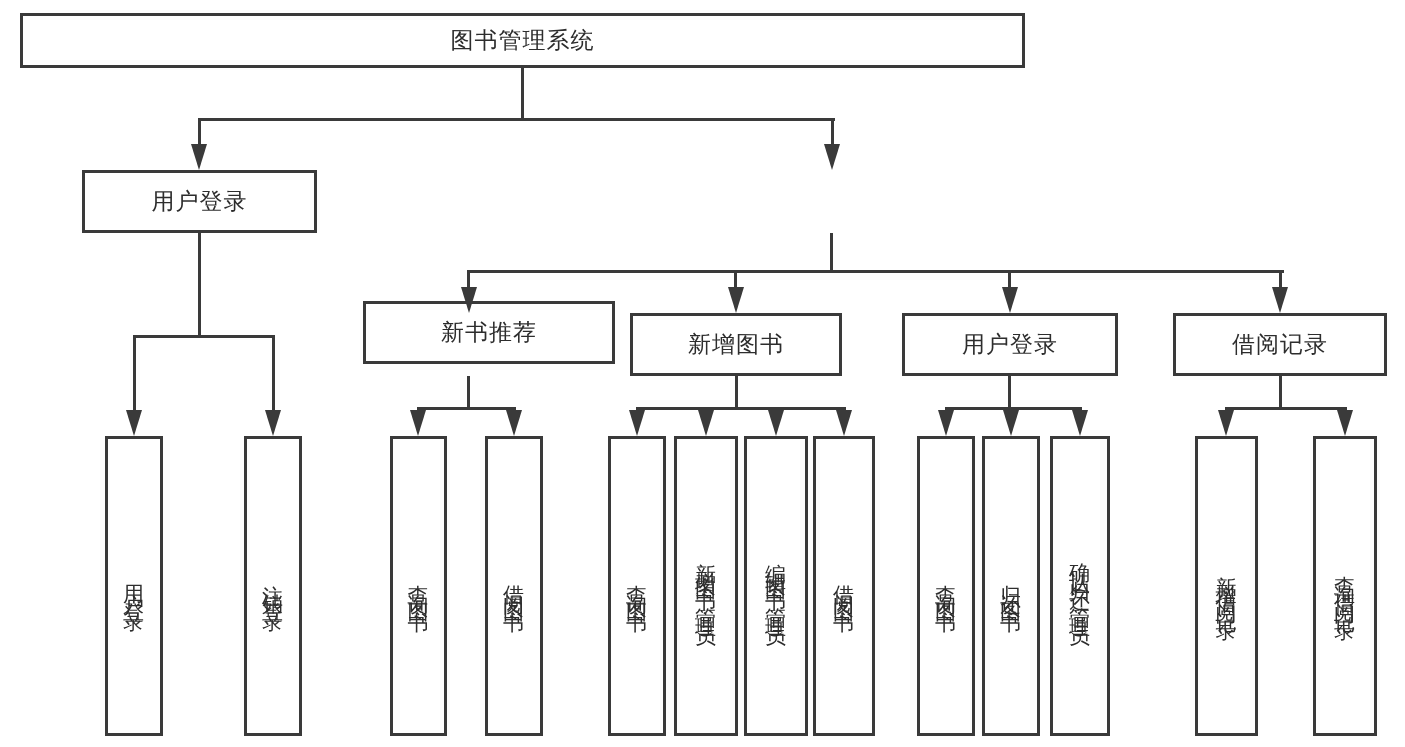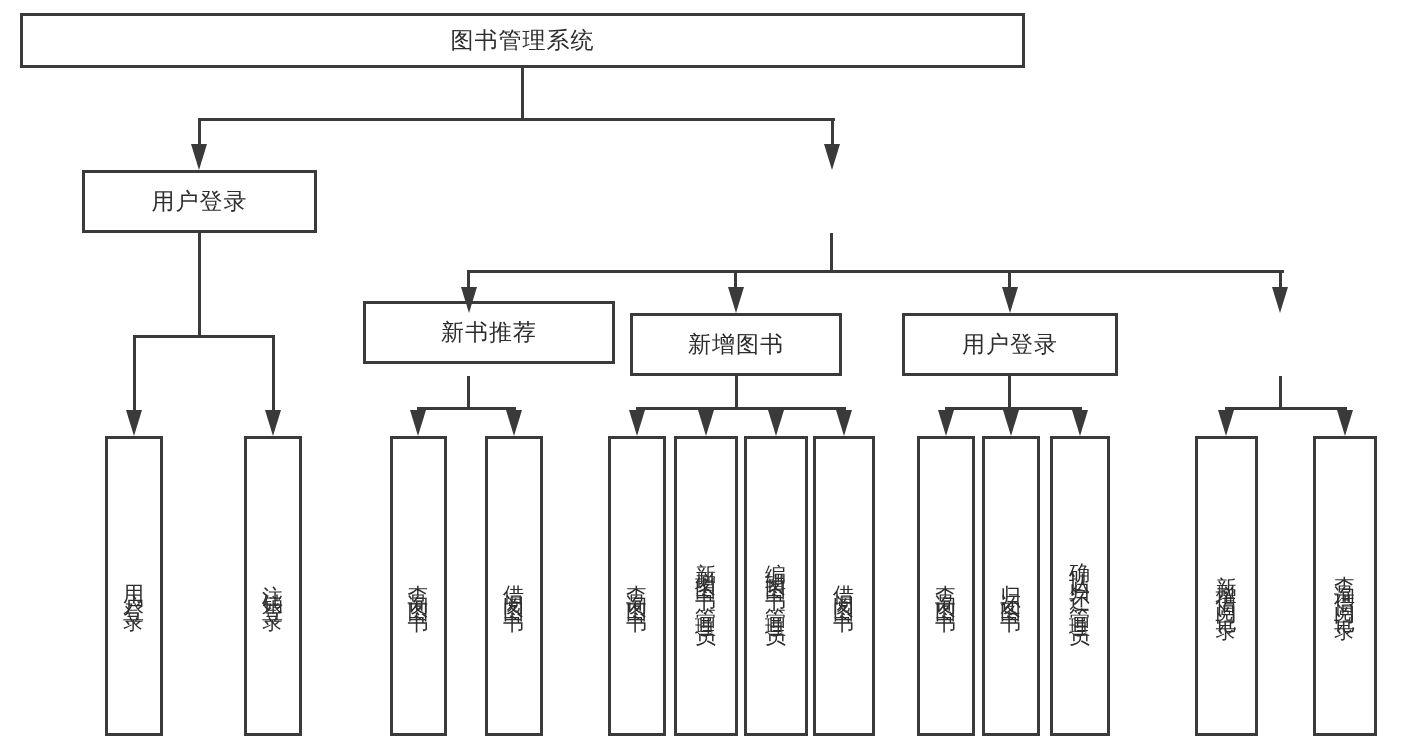--- a/index.html
+++ b/index.html
@@ -41,20 +41,23 @@
   </div>
 
   <div class="box" style="left:363px;top:301px;width:252px;height:63px">
     <span class="hlabel">新书推荐</span>
   </div>
   <div class="box" style="left:630px;top:313px;width:212px;height:63px">
     <span class="hlabel">新增图书</span>
   </div>
   <div class="box" style="left:902px;top:313px;width:216px;height:63px">
     <span class="hlabel">用户登录</span>
+  </div>
+  <div class="box" style="left:1173px;top:313px;width:214px;height:63px">
+    <span class="hlabel">借阅记录</span>
   </div>
 
   <div class="box" style="left:105px;top:436px;width:58px;height:300px">
     <span class="vlabel">用户登录</span>
   </div>
   <div class="box" style="left:244px;top:436px;width:58px;height:300px">
     <span class="vlabel">注销登录</span>
   </div>
   <div class="box" style="left:390px;top:436px;width:57px;height:300px">
     <span class="vlabel">查询图书</span>

